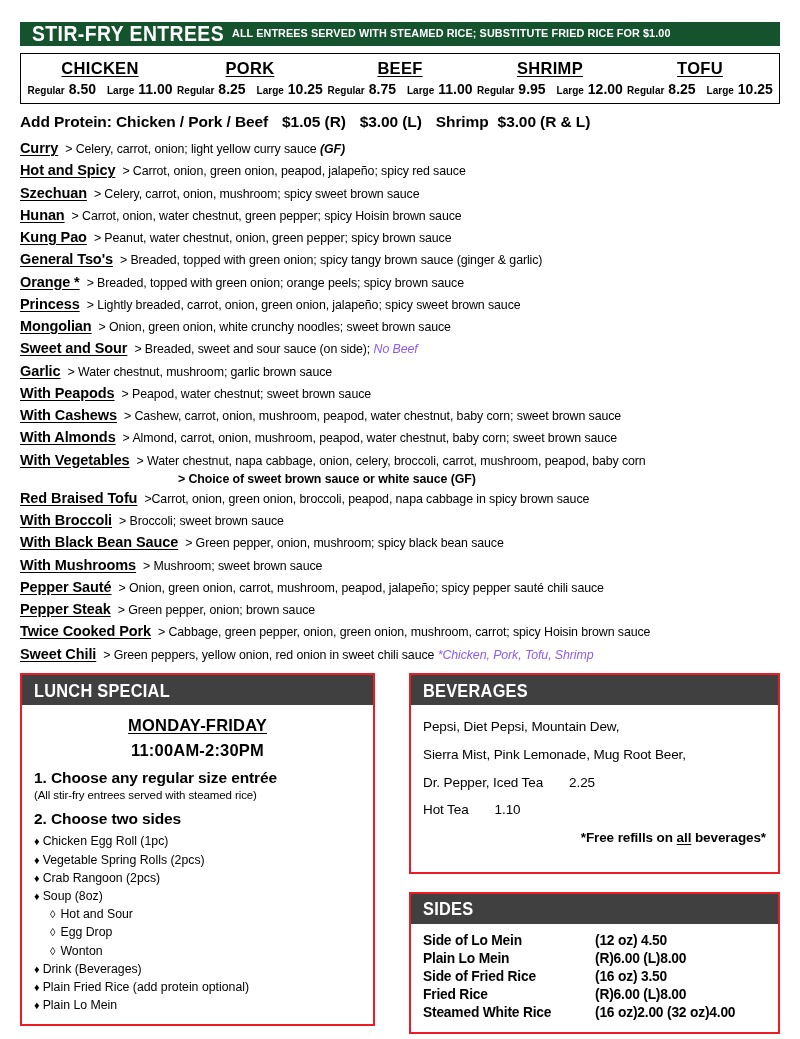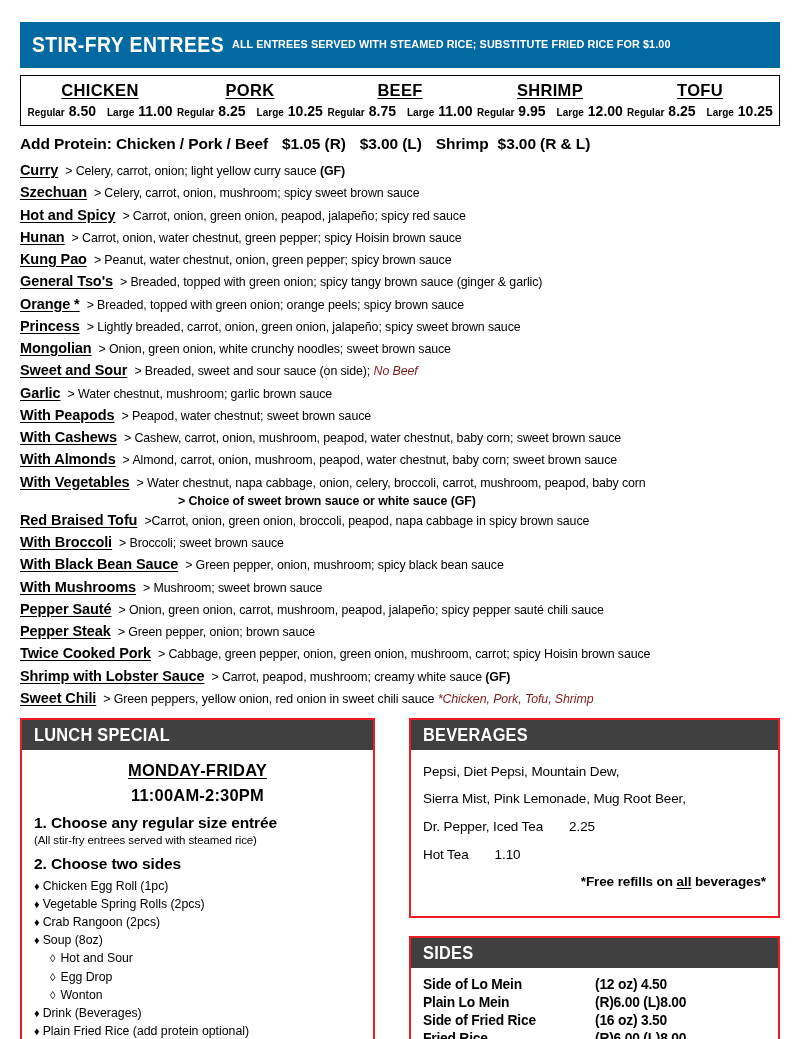--- a/index.html
+++ b/index.html
@@ -21,22 +21,22 @@
   .page {
     position: absolute;
     left: 0; top: 0;
     width: 800px;
     height: 1039px;
     padding: 22px 20px 14px 20px;
   }
 
   
   .banner {
-    background: #0369a1;
-    height: 46px;
+    background: #14532d;
+    height: 24px;
     display: flex;
     align-items: center;
     padding: 9px 12px;
     width: 100%;
   }
   .banner-title {
     color: #ffffff;
     font-size: 22px;
     font-weight: bold;
     letter-spacing: 0.5px;
@@ -136,23 +136,23 @@
     text-decoration: underline;
     text-underline-offset: 1.5px;
     letter-spacing: -0.1px;
   }
   .e-desc {
     font-size: 12.4px;
     font-weight: normal;
     margin-left: 7px;
     letter-spacing: -0.1px;
   }
-  .e-desc b { font-weight: bold; }
+  .e-desc b { font-weight: bold; font-style: italic; }
   .red-ital {
-    color: #7f1d1d;
+    color: #8b5cf6;
     font-style: italic;
     font-weight: normal;
   }
   .e-subline {
     font-size: 12.4px;
     font-weight: bold;
     padding-left: 158px;
     line-height: 1.3;
     letter-spacing: -0.1px;
   }
@@ -357,43 +357,42 @@
         </div>
       </div>
   </div>
 
   <div class="addprotein">
     <span>Add Protein: Chicken / Pork / Beef</span><span class="gap-md"></span><span>$1.05 (R)</span><span class="gap-md"></span><span>$3.00 (L)</span><span class="gap-md"></span><span>Shrimp</span><span class="gap-sm"></span><span>$3.00 (R &amp; L)</span>
   </div>
 
   <div class="entree-list" id="entree-list">
       <div class="entree"><span class="e-name">Curry</span><span class="e-desc"><span>&gt; Celery, carrot, onion; light yellow curry sauce </span><b>(GF)</b></span></div>
+      <div class="entree"><span class="e-name">Hot and Spicy</span><span class="e-desc"><span>&gt; Carrot, onion, green onion, peapod, jalapeño; spicy red sauce</span></span></div>
       <div class="entree"><span class="e-name">Szechuan</span><span class="e-desc"><span>&gt; Celery, carrot, onion, mushroom; spicy sweet brown sauce</span></span></div>
-      <div class="entree"><span class="e-name">Hot and Spicy</span><span class="e-desc"><span>&gt; Carrot, onion, green onion, peapod, jalapeño; spicy red sauce</span></span></div>
       <div class="entree"><span class="e-name">Hunan</span><span class="e-desc"><span>&gt; Carrot, onion, water chestnut, green pepper; spicy Hoisin brown sauce</span></span></div>
       <div class="entree"><span class="e-name">Kung Pao</span><span class="e-desc"><span>&gt; Peanut, water chestnut, onion, green pepper; spicy brown sauce</span></span></div>
       <div class="entree"><span class="e-name">General Tso's</span><span class="e-desc"><span>&gt; Breaded, topped with green onion; spicy tangy brown sauce (ginger &amp; garlic)</span></span></div>
       <div class="entree"><span class="e-name">Orange *</span><span class="e-desc"><span>&gt; Breaded, topped with green onion; orange peels; spicy brown sauce</span></span></div>
       <div class="entree"><span class="e-name">Princess</span><span class="e-desc"><span>&gt; Lightly breaded, carrot, onion, green onion, jalapeño; spicy sweet brown sauce</span></span></div>
       <div class="entree"><span class="e-name">Mongolian</span><span class="e-desc"><span>&gt; Onion, green onion, white crunchy noodles; sweet brown sauce</span></span></div>
       <div class="entree"><span class="e-name">Sweet and Sour</span><span class="e-desc"><span>&gt; Breaded, sweet and sour sauce (on side); </span><span class="red-ital">No Beef</span></span></div>
       <div class="entree"><span class="e-name">Garlic</span><span class="e-desc"><span>&gt; Water chestnut, mushroom; garlic brown sauce</span></span></div>
       <div class="entree"><span class="e-name">With Peapods</span><span class="e-desc"><span>&gt; Peapod, water chestnut; sweet brown sauce</span></span></div>
       <div class="entree"><span class="e-name">With Cashews</span><span class="e-desc"><span>&gt; Cashew, carrot, onion, mushroom, peapod, water chestnut, baby corn; sweet brown sauce</span></span></div>
       <div class="entree"><span class="e-name">With Almonds</span><span class="e-desc"><span>&gt; Almond, carrot, onion, mushroom, peapod, water chestnut, baby corn; sweet brown sauce</span></span></div>
       <div class="entree"><span class="e-name">With Vegetables</span><span class="e-desc"><span>&gt; Water chestnut, napa cabbage, onion, celery, broccoli, carrot, mushroom, peapod, baby corn</span></span></div>
       <div class="e-subline">&gt; Choice of sweet brown sauce or white sauce (GF)</div>
       <div class="entree"><span class="e-name">Red Braised Tofu</span><span class="e-desc"><span>&gt;Carrot, onion, green onion, broccoli, peapod, napa cabbage in spicy brown sauce</span></span></div>
       <div class="entree"><span class="e-name">With Broccoli</span><span class="e-desc"><span>&gt; Broccoli; sweet brown sauce</span></span></div>
       <div class="entree"><span class="e-name">With Black Bean Sauce</span><span class="e-desc"><span>&gt; Green pepper, onion, mushroom; spicy black bean sauce</span></span></div>
       <div class="entree"><span class="e-name">With Mushrooms</span><span class="e-desc"><span>&gt; Mushroom; sweet brown sauce</span></span></div>
       <div class="entree"><span class="e-name">Pepper Sauté</span><span class="e-desc"><span>&gt; Onion, green onion, carrot, mushroom, peapod, jalapeño; spicy pepper sauté chili sauce</span></span></div>
       <div class="entree"><span class="e-name">Pepper Steak</span><span class="e-desc"><span>&gt; Green pepper, onion; brown sauce</span></span></div>
       <div class="entree"><span class="e-name">Twice Cooked Pork</span><span class="e-desc"><span>&gt; Cabbage, green pepper, onion, green onion, mushroom, carrot; spicy Hoisin brown sauce</span></span></div>
-      <div class="entree"><span class="e-name">Shrimp with Lobster Sauce</span><span class="e-desc"><span>&gt; Carrot, peapod, mushroom; creamy white sauce </span><b>(GF)</b></span></div>
       <div class="entree"><span class="e-name">Sweet Chili</span><span class="e-desc"><span>&gt; Green peppers, yellow onion, red onion in sweet chili sauce </span><span class="red-ital">*Chicken, Pork, Tofu, Shrimp</span></span></div>
     </div>
 
   <div class="panels">
 
     <div class="col-left">
       <div class="panel">
         <div class="panel-head">
           <span class="panel-head-title">LUNCH SPECIAL</span>
         </div>

